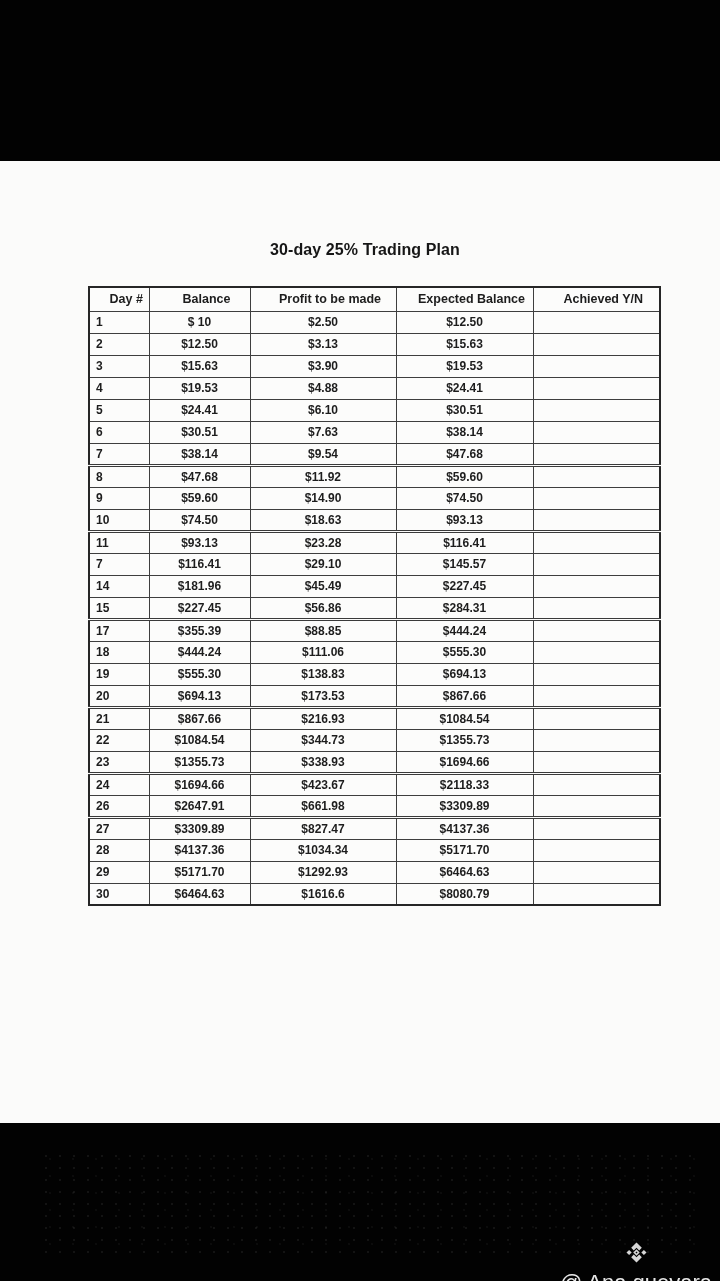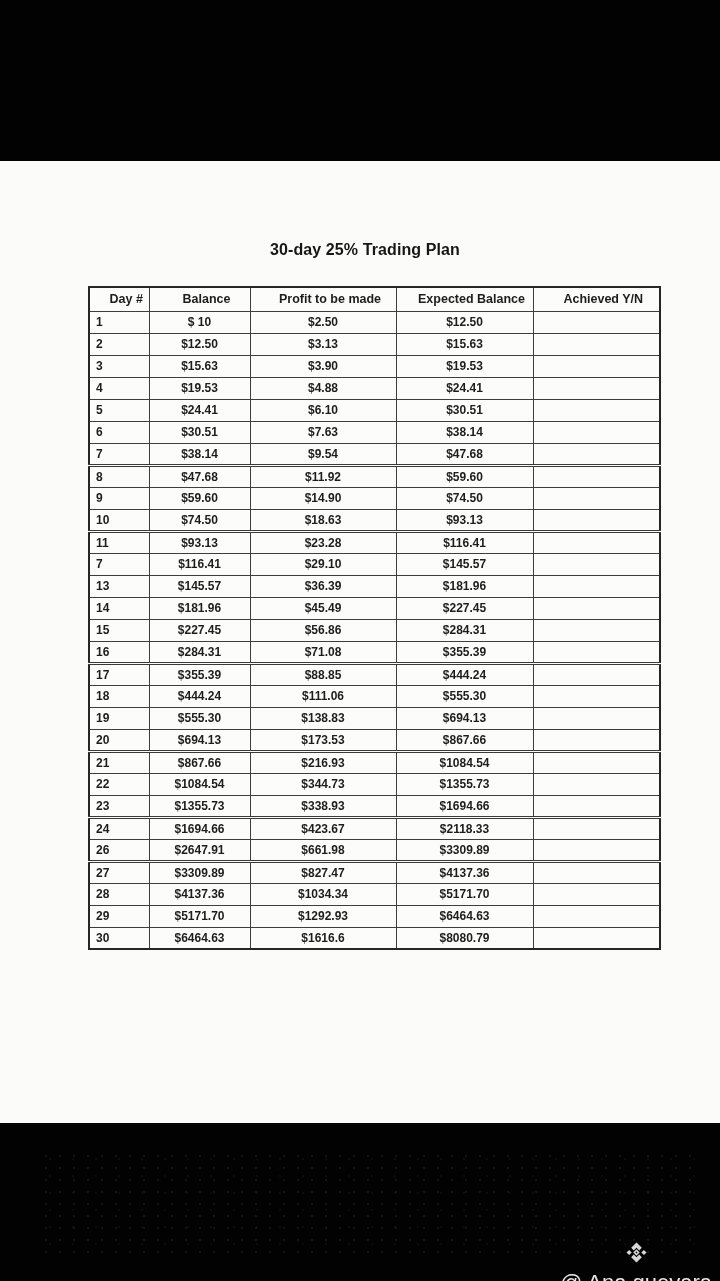--- a/index.html
+++ b/index.html
@@ -180,45 +180,31 @@
           <td></td>
         </tr>
         <tr>
           <td class="day-cell">7</td>
           <td>$116.41</td>
           <td>$29.10</td>
           <td>$145.57</td>
           <td></td>
         </tr>
         <tr>
-          <td class="day-cell">13</td>
-          <td>$145.57</td>
-          <td>$36.39</td>
-          <td>$181.96</td>
-          <td></td>
-        </tr>
-        <tr>
           <td class="day-cell">14</td>
           <td>$181.96</td>
           <td>$45.49</td>
           <td>$227.45</td>
           <td></td>
         </tr>
         <tr>
           <td class="day-cell">15</td>
           <td>$227.45</td>
           <td>$56.86</td>
           <td>$284.31</td>
-          <td></td>
-        </tr>
-        <tr>
-          <td class="day-cell">16</td>
-          <td>$284.31</td>
-          <td>$71.08</td>
-          <td>$355.39</td>
           <td></td>
         </tr>
         <tr class="sep">
           <td class="day-cell">17</td>
           <td>$355.39</td>
           <td>$88.85</td>
           <td>$444.24</td>
           <td></td>
         </tr>
         <tr>

